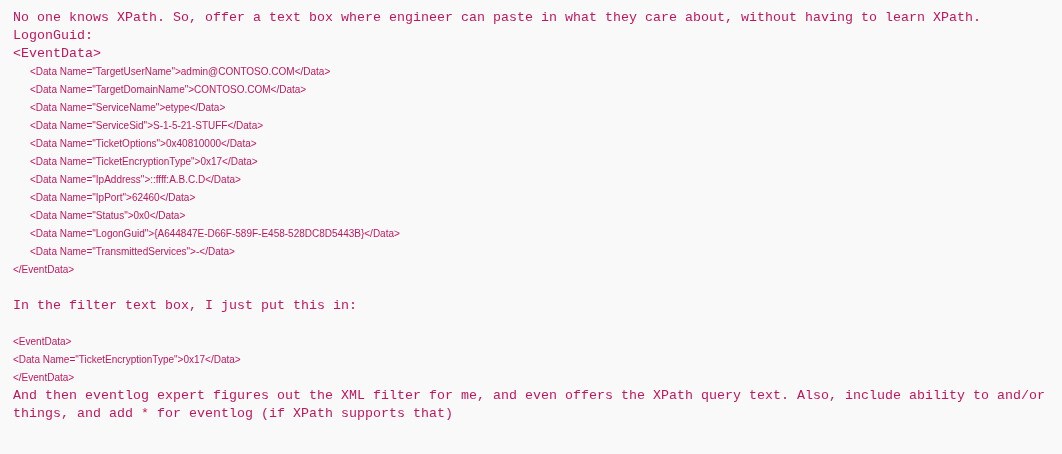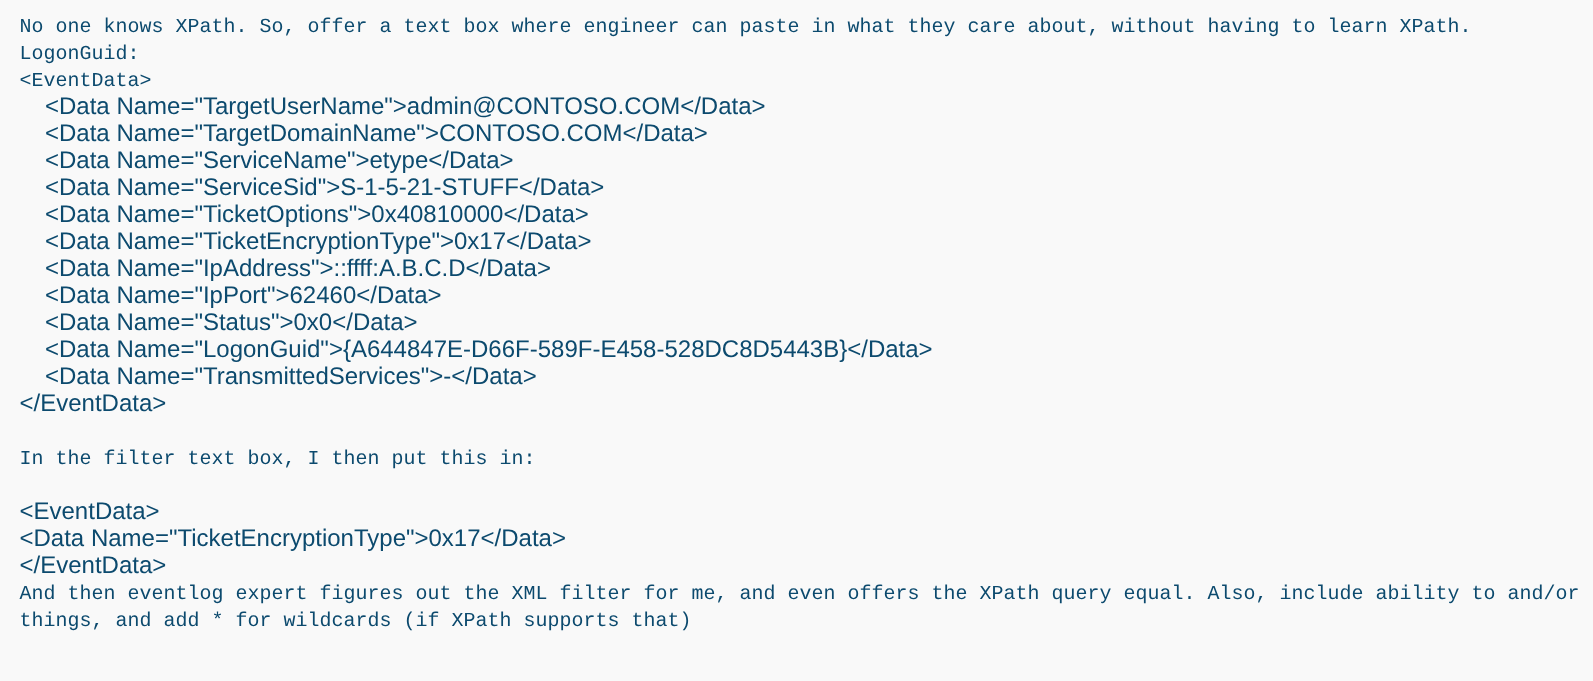--- a/index.html
+++ b/index.html
@@ -11,35 +11,35 @@
       width: 1062px;
       height: 454px;
       overflow: hidden;
       position: relative;
     }
     .content {
       position: absolute;
       left: 13px;
       top: 9px;
       right: 0;
-      color: #0c4a6e;
+      color: #be185d;
     }
     .line {
       height: 18px;
       line-height: 18px;
       white-space: pre;
     }
     .mono {
       font-family: "Liberation Mono", "DejaVu Sans Mono", monospace;
       font-size: 13.3px;
       letter-spacing: 0.02px;
     }
     .sans {
       font-family: "Liberation Sans", "DejaVu Sans", sans-serif;
-      font-size: 16px;
+      font-size: 10px;
     }
     .indent {
       padding-left: 17px;
     }
     .blank {
       height: 18px;
     }
   </style>
 </head>
 <body>
@@ -59,25 +59,25 @@
     <div class="line sans indent">&lt;Data Name="IpAddress"&gt;::ffff:A.B.C.D&lt;/Data&gt;</div>
     <div class="line sans indent">&lt;Data Name="IpPort"&gt;62460&lt;/Data&gt;</div>
     <div class="line sans indent">&lt;Data Name="Status"&gt;0x0&lt;/Data&gt;</div>
     <div class="line sans indent">&lt;Data Name="LogonGuid"&gt;{A644847E-D66F-589F-E458-528DC8D5443B}&lt;/Data&gt;</div>
     <div class="line sans indent">&lt;Data Name="TransmittedServices"&gt;-&lt;/Data&gt;</div>
     <div class="line sans">&lt;/EventData&gt;</div>
   </div>
 
   <div class="blank"></div>
 
-  <div class="line mono">In the filter text box, I then put this in:</div>
+  <div class="line mono">In the filter text box, I just put this in:</div>
 
   <div class="blank"></div>
 
   <div>
     <div class="line sans">&lt;EventData&gt;</div>
     <div class="line sans">&lt;Data Name="TicketEncryptionType"&gt;0x17&lt;/Data&gt;</div>
     <div class="line sans">&lt;/EventData&gt;</div>
   </div>
 
-  <div class="line mono">And then eventlog expert figures out the XML filter for me, and even offers the XPath query equal. Also, include ability to and/or</div>
-  <div class="line mono">things, and add * for wildcards (if XPath supports that)</div>
+  <div class="line mono">And then eventlog expert figures out the XML filter for me, and even offers the XPath query text. Also, include ability to and/or</div>
+  <div class="line mono">things, and add * for eventlog (if XPath supports that)</div>
 </div>
 
 </body></html>

